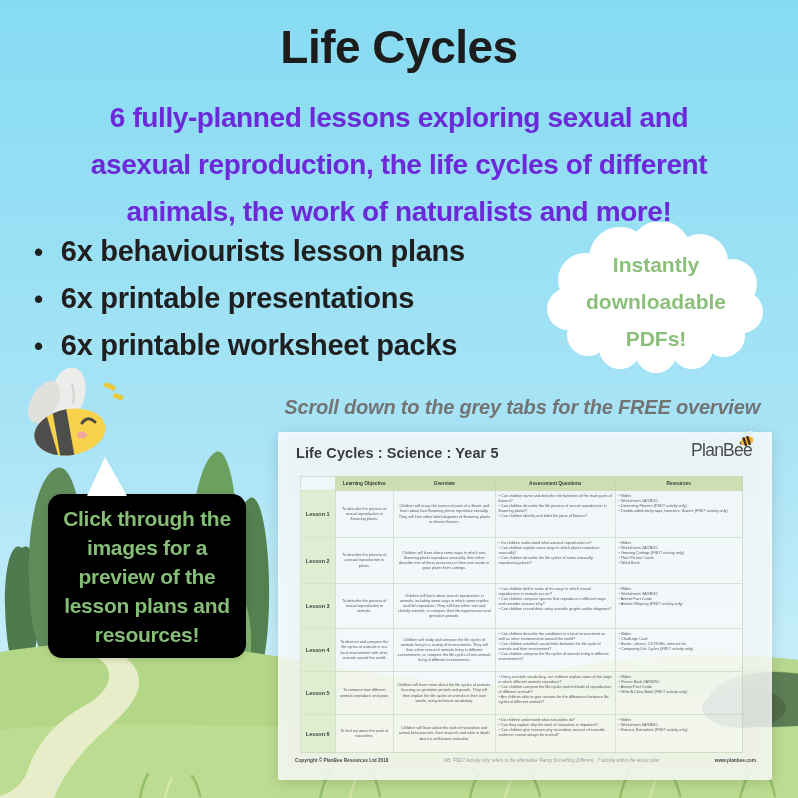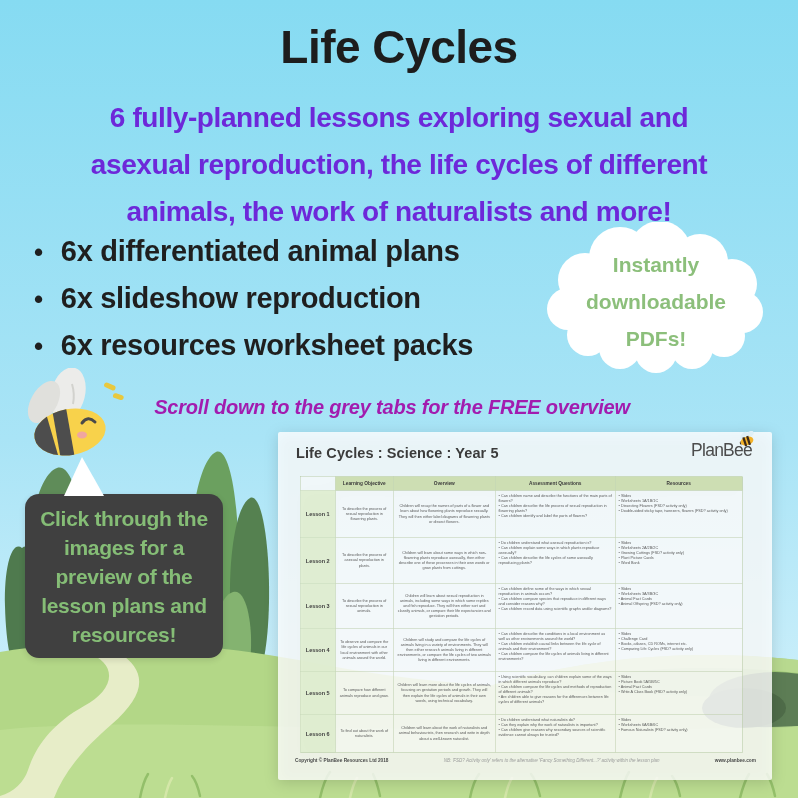--- a/index.html
+++ b/index.html
@@ -16,28 +16,28 @@
   .bullets{position:absolute;left:34px;top:228px;margin:0;padding:0;list-style:none;z-index:2;}
   .bullets li{display:flex;align-items:baseline;font-size:29px;font-weight:600;
          color:#1f1f1f;line-height:46px;letter-spacing:-0.3px;}
   .bullets .dot{font-size:26px;margin-right:18px;}
 
   .cloud{position:absolute;left:540px;top:222px;width:232px;height:156px;z-index:2;}
   .cloud svg{position:absolute;left:0;top:0;}
   .cloud-text{position:absolute;left:0;top:24px;width:232px;text-align:center;
          font-size:21px;font-weight:700;color:#8cbf7b;line-height:37px;white-space:pre-line;}
 
-  .scroll-note{position:absolute;left:0;top:396px;width:760px;text-align:center;
-         font-size:20px;font-weight:700;font-style:italic;color:#a21caf;
-         letter-spacing:-0.2px;z-index:2;margin-left:12px;}
+  .scroll-note{position:absolute;left:0;top:396px;width:760px;text-align:right;
+         font-size:20px;font-weight:700;font-style:italic;color:#737373;
+         letter-spacing:-0.2px;z-index:2;}
 
   .bee{position:absolute;left:14px;top:368px;width:116px;height:106px;z-index:4;}
 
-  .speech-bubble{position:absolute;left:25px;top:494px;width:198px;height:164px;
-         background:#404040;border-radius:14px;box-shadow:0 2px 6px rgba(0,0,0,0.12);z-index:3;}
+  .speech-bubble{position:absolute;left:48px;top:494px;width:198px;height:164px;
+         background:#000000;border-radius:14px;box-shadow:0 2px 6px rgba(0,0,0,0.12);z-index:3;}
   .speech-bubble .pointer{position:absolute;left:39px;top:-37px;width:0;height:0;
          border-left:18px solid transparent;border-right:22px solid transparent;
          border-bottom:39px solid #ffffff;}
   .bubble-text{position:absolute;left:4px;top:10px;width:190px;text-align:center;
          font-size:21px;font-weight:700;color:#85bd76;line-height:29px;
          white-space:pre-line;letter-spacing:-0.3px;}
 
   .doc-wrap{position:absolute;left:278px;top:432px;width:406px;height:348px;z-index:2;
          filter:drop-shadow(0 3px 7px rgba(0,0,0,0.18));}
   .doc{position:relative;width:988px;height:696px;transform:scale(0.5);transform-origin:0 0;
@@ -128,29 +128,29 @@
   </svg>
 
   <div class="title">Life Cycles</div>
   <div class="subtitle">6 fully-planned lessons exploring sexual and
 asexual reproduction, the life cycles of different
 animals, the work of naturalists and more!</div>
 
   <ul class="bullets">
     <li>
       <span class="dot">•</span>
-      <span>6x differentiated animal plans</span>
+      <span>6x behaviourists lesson plans</span>
     </li>
     <li>
       <span class="dot">•</span>
-      <span>6x slideshow reproduction</span>
+      <span>6x printable presentations</span>
     </li>
     <li>
       <span class="dot">•</span>
-      <span>6x resources worksheet packs</span>
+      <span>6x printable worksheet packs</span>
     </li>
   </ul>
 
   <div class="cloud">
     <svg width="232" height="156" viewBox="0 0 232 156">
       <g fill="#ffffff">
         <ellipse cx="116" cy="80" rx="90" ry="50"></ellipse>
         <circle cx="45" cy="58" r="27"></circle>
           <circle cx="80" cy="36" r="31"></circle>
         <circle cx="120" cy="30" r="31"></circle>

